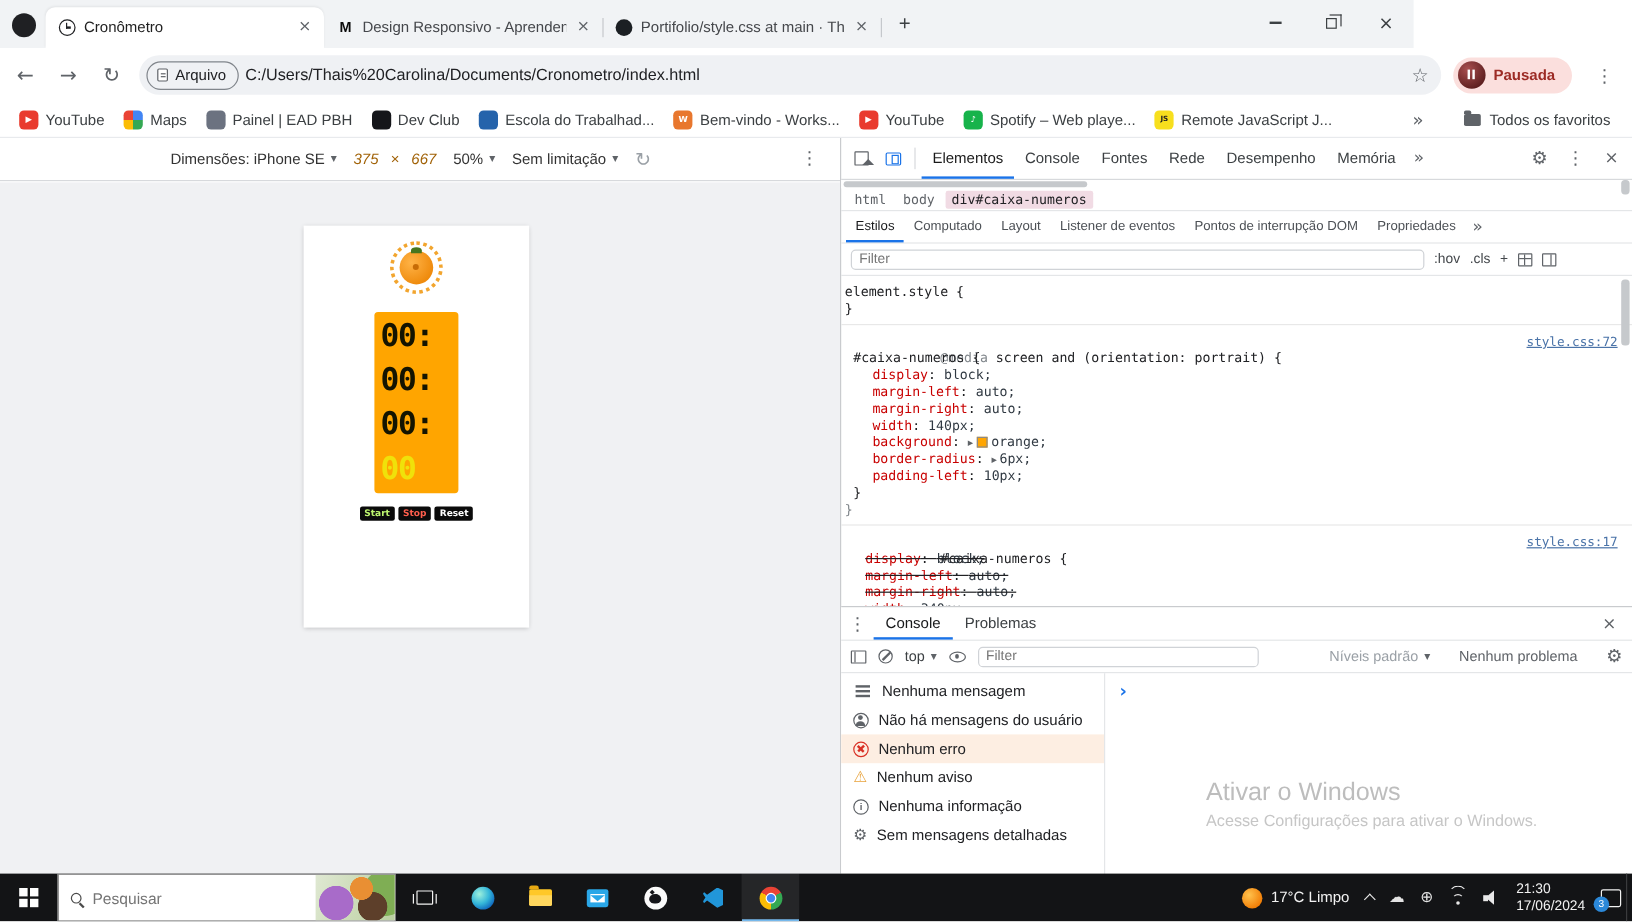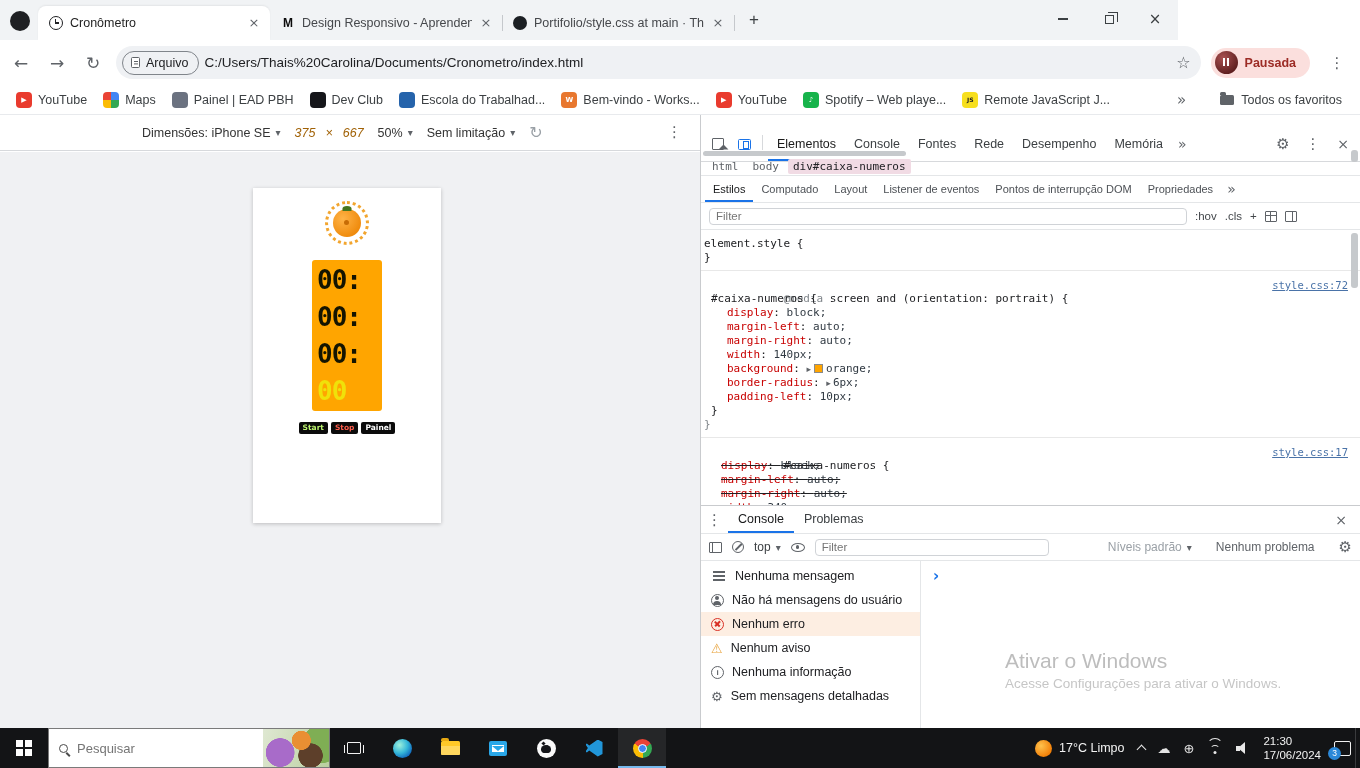--- a/index.html
+++ b/index.html
@@ -70,21 +70,21 @@
   .tomato-body { width:28px; height:28px; border-radius:50%; background:radial-gradient(circle at 35% 35%, #ffb347, #ef8b0d 72%); position:relative; }
   .tomato-body::before { content:""; position:absolute; top:-3px; left:50%; transform:translateX(-50%); width:9px; height:5px; background:#47761f; border-radius:50% 50% 0 0; }
   .tomato-body::after { content:""; position:absolute; top:11px; left:11px; width:5px; height:5px; background:#c76c06; border-radius:50%; }
   #digitbox { width:70px; height:151px; margin:15px auto 0; background:#ffa500; border-radius:3px; padding:2px 0 0 5px; }
   .digit { font-family:"DejaVu Sans Mono",monospace; font-weight:bold; font-size:26px; line-height:37px; letter-spacing:-1px; }
   #phonebtns { display:flex; justify-content:center; gap:3px; margin-top:11px; }
   .pbtn { background:#0b0b0b; border-radius:2px; font-size:7.5px; font-weight:bold; padding:2px 4px; line-height:1; font-family:"DejaVu Sans",sans-serif; }
 
   
   #devtools { position:absolute; top:0; left:700px; width:660px; height:613px; background:#fff; border-left:1px solid #c9cbce; }
-  #dt-tabbar { position:absolute; top:12px; left:0; width:100%; height:35px; border-bottom:1px solid #d7d9dc; display:flex; align-items:center; padding:0 4px; }
+  #dt-tabbar { position:absolute; top:0; left:0; width:100%; height:35px; border-bottom:1px solid #d7d9dc; display:flex; align-items:center; padding:0 4px; }
   .dt-icbtn { width:26px; height:26px; display:flex; align-items:center; justify-content:center; flex:none; }
   .insp-ic { width:12px; height:12px; border:1.5px solid #5f6368; border-radius:1px; position:relative; }
   .insp-ic::after { content:""; position:absolute; right:-4px; bottom:-4px; width:0; height:0; border-left:7px solid #5f6368; border-bottom:7px solid transparent; transform:rotate(45deg); }
   .dev-ic { width:13px; height:11px; border:1.5px solid #1a73e8; border-radius:1.5px; position:relative; }
   .dev-ic::after { content:""; position:absolute; right:1px; top:1px; width:4px; height:6px; border:1.2px solid #1a73e8; background:#fff; }
   .dt-sep { width:1px; height:18px; background:#d7d9dc; margin:0 5px; flex:none; }
   .dt-tab { padding:0 9px; height:34px; line-height:34px; color:#3c4043; font-size:12.5px; white-space:nowrap; flex:none; }
   .dt-tab.active { border-bottom:2.5px solid #1a73e8; color:#1a1a1a; }
   .dt-more { color:#5f6368; padding:0 6px; font-size:14px; }
   #dt-right-icons { margin-left:auto; display:flex; align-items:center; gap:4px; }
@@ -375,21 +375,21 @@
           </div>
           <div id="digitbox">
             <div class="digit" style="color:#141400">00:</div>
             <div class="digit" style="color:#141400">00:</div>
             <div class="digit" style="color:#141400">00:</div>
             <div class="digit" style="color:#f0e10a">00</div>
           </div>
           <div id="phonebtns">
             <span class="pbtn" style="color:#bdf56f">Start</span>
             <span class="pbtn" style="color:#ff5e4d">Stop</span>
-            <span class="pbtn" style="color:#ffffff">Painel</span>
+            <span class="pbtn" style="color:#ffffff">Reset</span>
           </div>
         </div>
       </div>
     </div>
 
     <div id="devtools">
       <div id="dt-tabbar">
         <div class="dt-icbtn">
             <span class="insp-ic"></span>
           </div>

